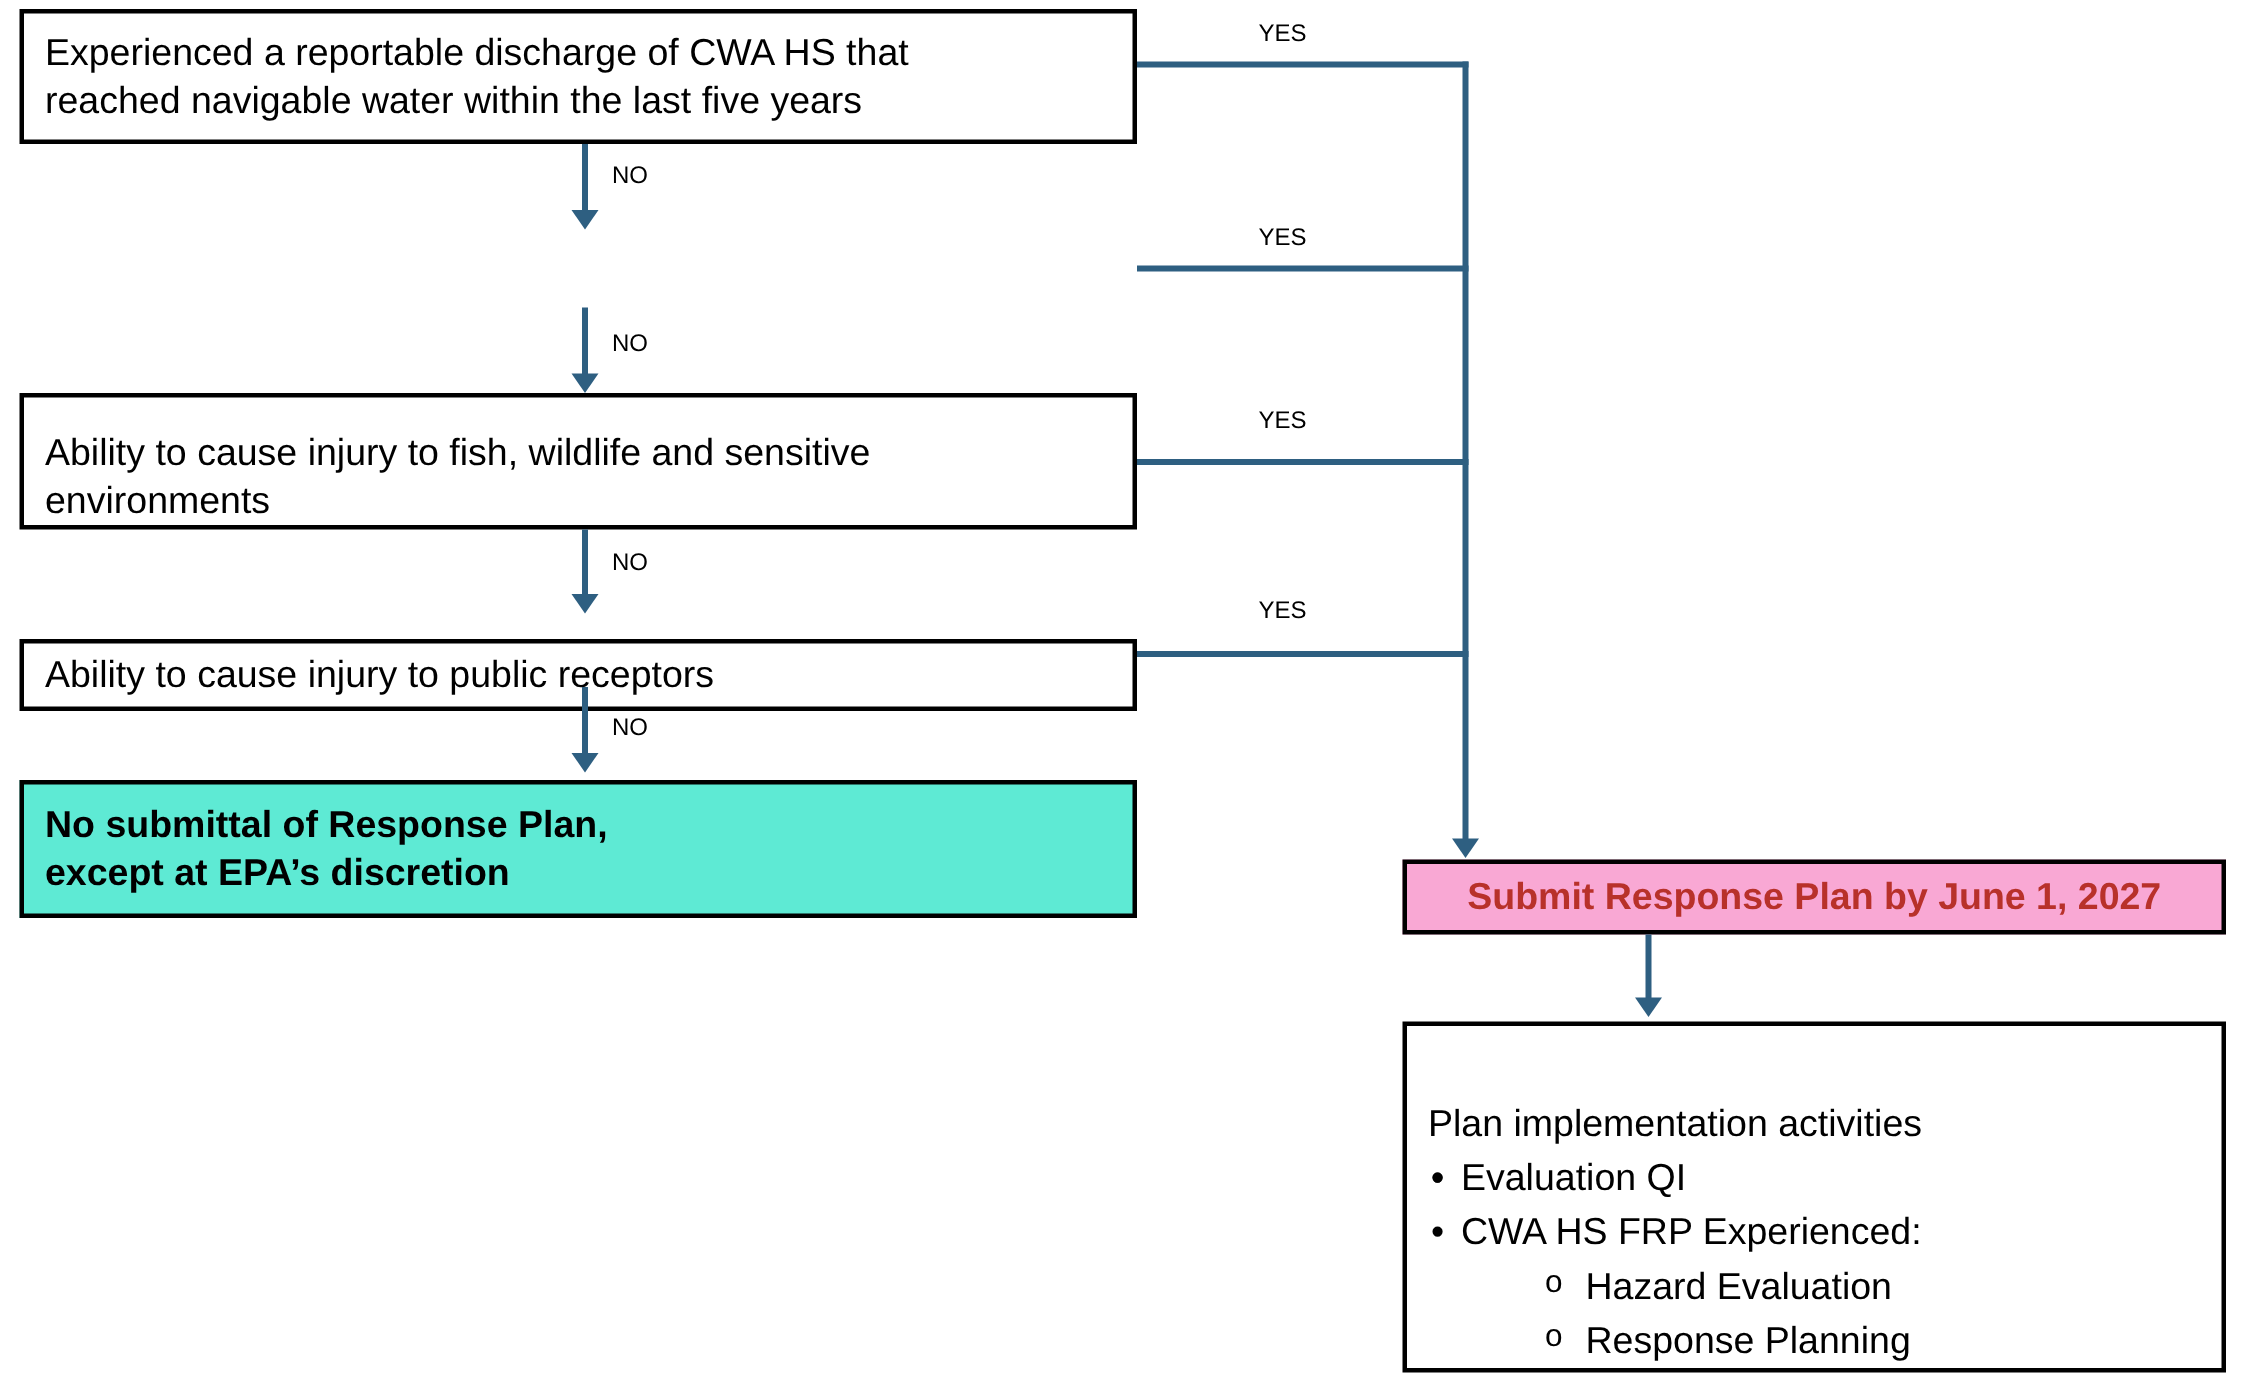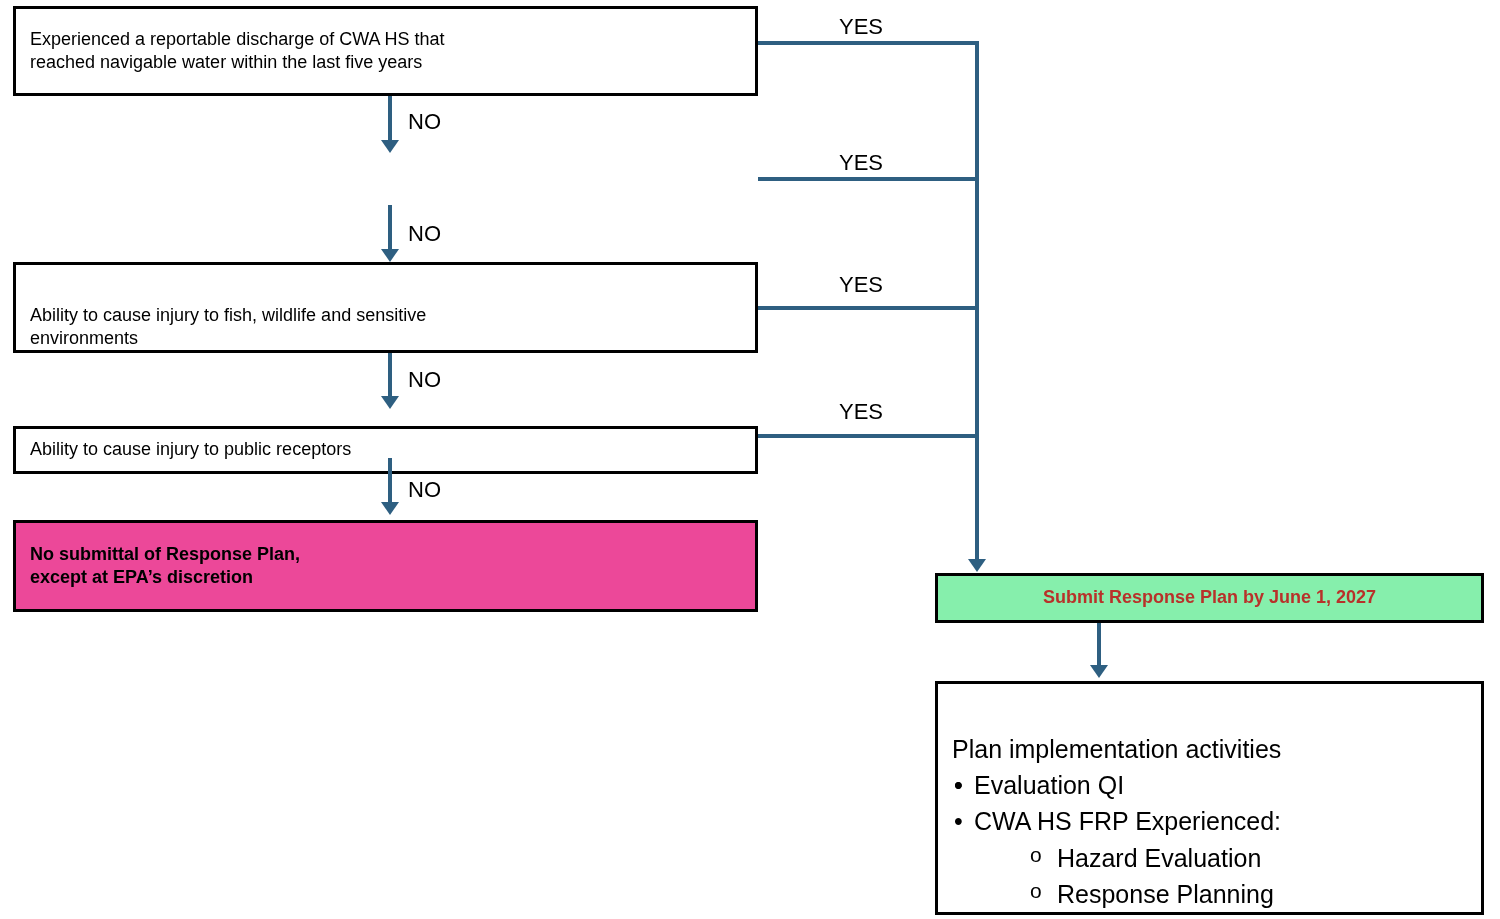--- a/index.html
+++ b/index.html
@@ -20,33 +20,33 @@
   .node {
     position: absolute;
     box-sizing: border-box;
     border: 3px solid #000000;
     background: #ffffff;
     display: flex;
     align-items: center;
     padding: 0 14px;
   }
   .node .txt {
-    font-size: 18px;
+    font-size: 25px;
     line-height: 1.28;
     color: #000000;
     white-space: pre-line;
   }
   .node.green {
-    background: #ec4899;
+    background: #5eead4;
   }
   .node.green .txt {
     font-weight: bold;
   }
   .node.peach {
-    background: #86efac;
+    background: #f9a8d4;
   }
   .node.peach .txt {
     font-weight: bold;
     color: #B8312A;
   }
   .node.listbox {
     align-items: flex-end;
     padding-top: 12px;
   }
   .listbox .listwrap {
@@ -102,21 +102,21 @@
   .arrow-down {
     position: absolute;
     width: 0;
     height: 0;
     border-left: 9px solid transparent;
     border-right: 9px solid transparent;
     border-top: 13px solid #2E5F81;
   }
   .edge-label {
     position: absolute;
-    font-size: 22px;
+    font-size: 16px;
     color: #000000;
     white-space: nowrap;
   }
 </style>
 </head>
 <body>
 
 <div id="canvas">
 
   <div class="node" style="left:13px; top:6px; width:745px; height:90px;">

